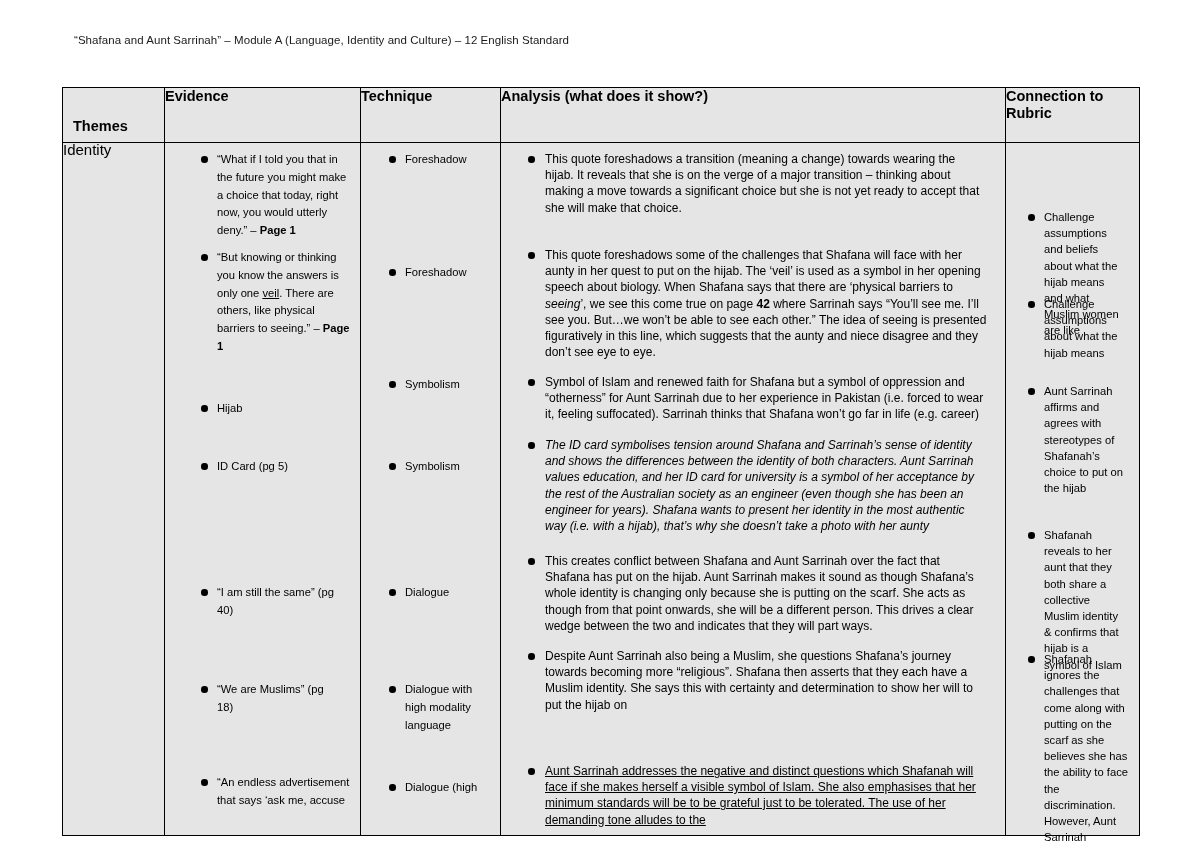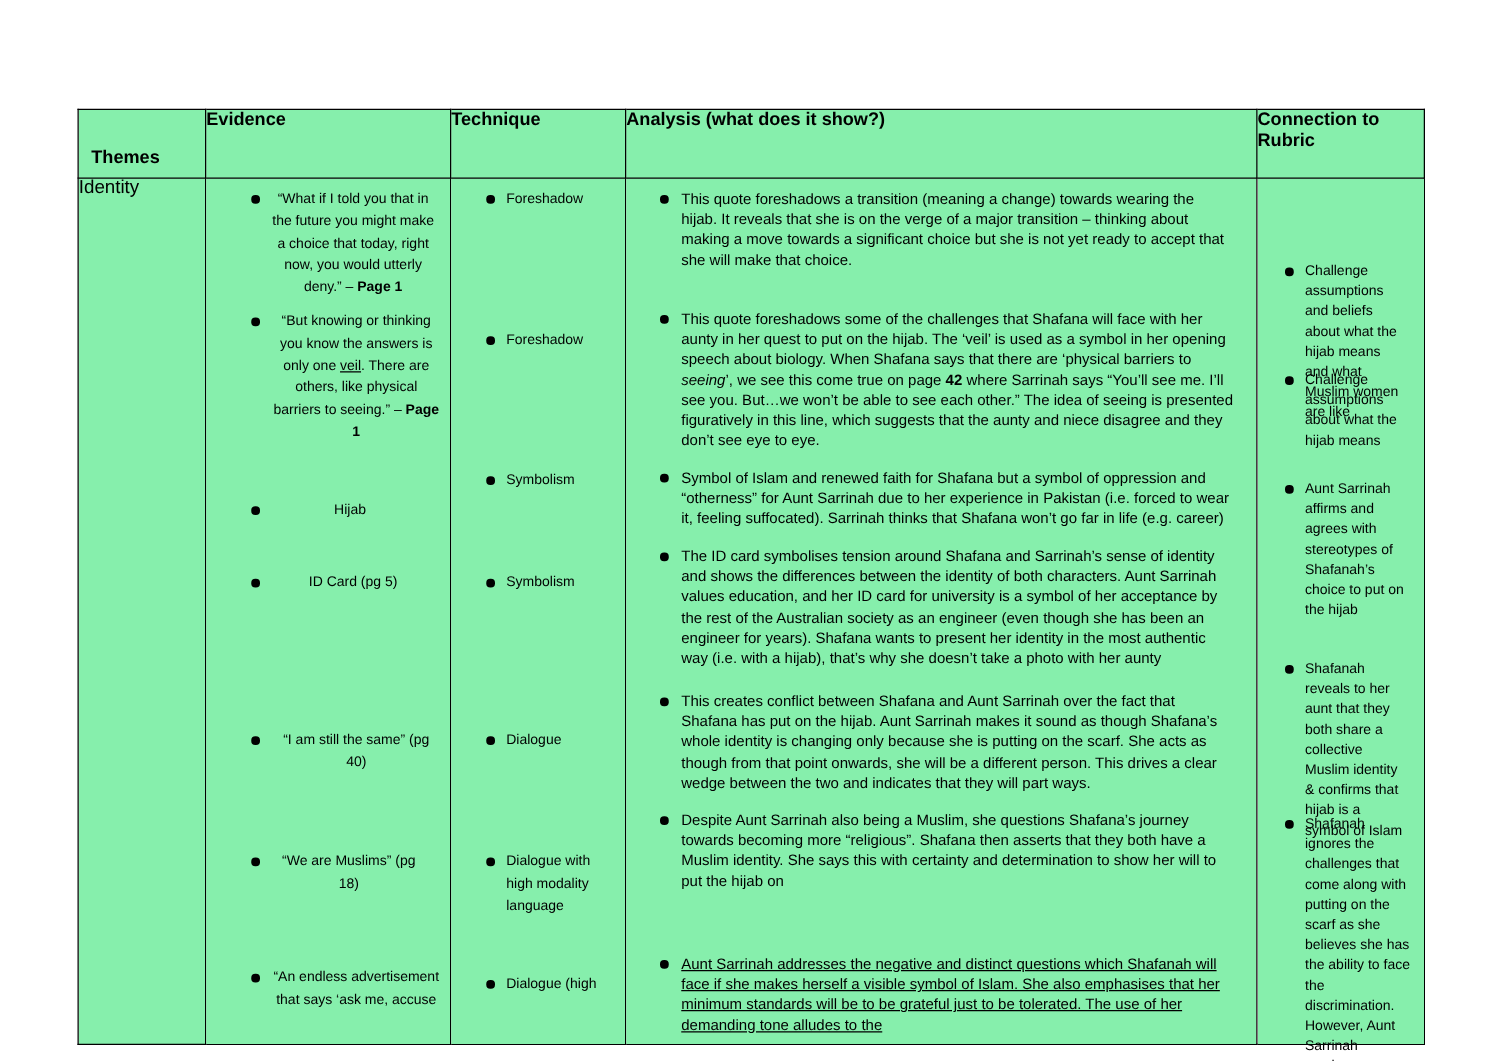--- a/index.html
+++ b/index.html
@@ -39,21 +39,21 @@
     width: 1077px;
     border-collapse: collapse;
     table-layout: fixed;
     background: #ffffff;
   }
   table.analysis-table td,
   table.analysis-table th {
     border: 1.3px solid #000000;
     vertical-align: top;
     padding: 0;
-    background: #86efac;
+    background: #e5e5e5;
   }
   
   thead th {
     background: #79CCE8;
     font-size: 14.5px;
     font-weight: bold;
     height: 47px;
     padding: 7px 9px 0 9px;
     text-align: left;
     vertical-align: top;
@@ -96,40 +96,41 @@
   .blk::before {
     content: "";
     position: absolute;
     left: 8px;
     top: 5px;
     width: 6.5px;
     height: 6.5px;
     border-radius: 50%;
     background: #000000;
   }
-  .ev .blk  { font-size: 11.2px; line-height: 17.8px; text-align: center; }
+  .ev .blk  { font-size: 11.2px; line-height: 17.8px; }
   .tk .blk  { font-size: 11.2px; line-height: 17.8px; }
   .an .blk  { font-size: 12px; line-height: 16.2px; text-align: left; }
   .rb .blk  { font-size: 11.2px; line-height: 16.2px; }
 
   .an .blk { padding-left: 26px; }
   .an .blk::before { left: 9px; top: 5px; }
 
   .rb .blk { padding-left: 22px; }
   .rb .blk::before { left: 6px; top: 5px; }
 
   b.bold { font-weight: bold; }
   i.ital { font-style: italic; }
   u.und  { text-decoration: underline; }
 </style>
 </head>
 <body>
 
 <div class="page">
 
+  <div class="doc-title">“Shafana and Aunt Sarrinah” – Module A (Language, Identity and Culture) – 12 English Standard</div>
 
   <table class="analysis-table">
     <colgroup>
       <col class="c-themes">
       <col class="c-evidence">
       <col class="c-tech">
       <col class="c-analysis">
       <col class="c-rubric">
     </colgroup>
     <thead>
@@ -204,28 +205,28 @@
           <div class="col-inner an">
             <div class="blk" style="top:8px; left:18px; width:468px;">
               <span>This quote foreshadows a transition (meaning a change) towards wearing the hijab. It reveals that she is on the verge of a major transition – thinking about making a move towards a significant choice but she is not yet ready to accept that she will make that choice.</span>
             </div>
             <div class="blk" style="top:104px; left:18px; width:468px;">
               <span>This quote foreshadows some of the challenges that Shafana will face with her aunty in her quest to put on the hijab. The ‘veil’ is used as a symbol in her opening speech about biology. When Shafana says that there are ‘physical barriers to <i class="ital">seeing</i>’, we see this come true on page <b class="bold">42</b> where Sarrinah says “You’ll see me. I’ll see you. But…we won’t be able to see each other.” The idea of seeing is presented figuratively in this line, which suggests that the aunty and niece disagree and they don’t see eye to eye.</span>
             </div>
             <div class="blk" style="top:231px; left:18px; width:468px;">
               <span>Symbol of Islam and renewed faith for Shafana but a symbol of oppression and “otherness” for Aunt Sarrinah due to her experience in Pakistan (i.e. forced to wear it, feeling suffocated). Sarrinah thinks that Shafana won’t go far in life (e.g. career)</span>
             </div>
-            <div class="blk" style="top:294px; left:18px; width:468px;">
+            <div class="blk" style="top:294px; left:18px; width:468px;font-style:italic;">
               <span>The ID card symbolises tension around Shafana and Sarrinah’s sense of identity and shows the differences between the identity of both characters. Aunt Sarrinah values education, and her ID card for university is a symbol of her acceptance by the rest of the Australian society as an engineer (even though she has been an engineer for years). Shafana wants to present her identity in the most authentic way (i.e. with a hijab), that’s why she doesn’t take a photo with her aunty</span>
             </div>
             <div class="blk" style="top:410px; left:18px; width:468px;">
               <span>This creates conflict between Shafana and Aunt Sarrinah over the fact that Shafana has put on the hijab. Aunt Sarrinah makes it sound as though Shafana’s whole identity is changing only because she is putting on the scarf. She acts as though from that point onwards, she will be a different person. This drives a clear wedge between the two and indicates that they will part ways.</span>
             </div>
             <div class="blk" style="top:505px; left:18px; width:468px;">
-              <span>Despite Aunt Sarrinah also being a Muslim, she questions Shafana’s journey towards becoming more “religious”. Shafana then asserts that they both have a Muslim identity. She says this with certainty and determination to show her will to put the hijab on</span>
+              <span>Despite Aunt Sarrinah also being a Muslim, she questions Shafana’s journey towards becoming more “religious”. Shafana then asserts that they each have a Muslim identity. She says this with certainty and determination to show her will to put the hijab on</span>
             </div>
             <div class="blk" style="top:620px; left:18px; width:468px;text-decoration:underline;">
               <span>Aunt Sarrinah addresses the negative and distinct questions which Shafanah will face if she makes herself a visible symbol of Islam. She also emphasises that her minimum standards will be to be grateful just to be tolerated. The use of her demanding tone alludes to the</span>
             </div>
           </div>
         </td>
 
         <td class="body-cell">
           <div class="col-inner rb">
             <div class="blk" style="top:66px; left:16px; width:104px;">

